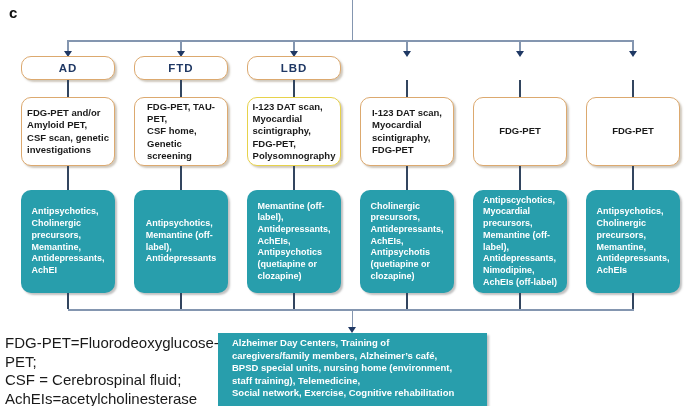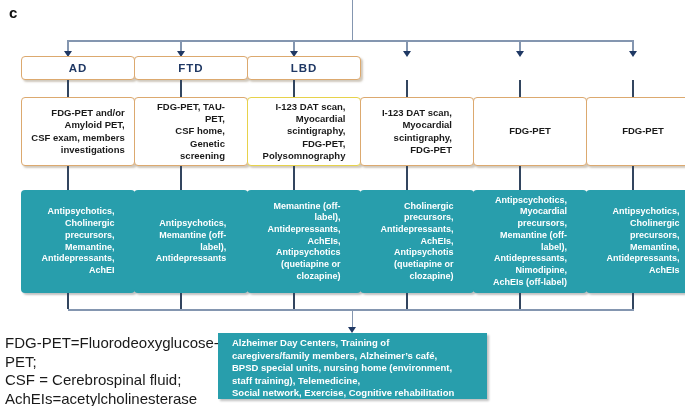--- a/index.html
+++ b/index.html
@@ -21,23 +21,23 @@
   .arrowhead{
     position:absolute;width:0;height:0;
     border-left:4px solid transparent;
     border-right:4px solid transparent;
     border-top:6px solid #1f3864;
   }
   .col{position:absolute;top:40px;width:94px;height:269px;}
   .col .drop{position:absolute;left:46.2px;top:0;height:11px;width:1.5px;background:#8496b0;}
   .col .ah{left:43px;top:11px;}
   .box{
-    position:absolute;left:0;width:114px;box-sizing:border-box;
+    position:absolute;left:0;width:94px;box-sizing:border-box;
     display:flex;align-items:center;justify-content:center;
-    text-align:right;border-radius:4px;
+    text-align:left;border-radius:10px;
   }
   .label-box{
     top:16px;height:24px;
     background:#ffffff;border:1.5px solid #dca96f;
     box-shadow:2px 2px 2px rgba(120,100,70,0.35);
     color:#1f3864;font-size:11.5px;font-weight:bold;letter-spacing:1px;
   }
   .diag-box{
     top:57px;height:69px;
     background:#ffffff;border:1.5px solid #dca96f;
@@ -50,21 +50,21 @@
     top:150px;height:103px;
     background:#289eac;border:none;
     box-shadow:2px 2px 2px rgba(100,100,100,0.4);
     color:#ffffff;font-size:9px;font-weight:bold;line-height:1.3;
     white-space:pre-line;
   }
   .stub2{top:40px;height:17px;}
   .stub3{top:126px;height:24px;}
   .stub4{top:253px;height:16px;}
   .bottom-box{
-    position:absolute;left:218px;top:333px;width:269px;height:66px;
+    position:absolute;left:218px;top:333px;width:269px;height:74px;
     box-sizing:border-box;background:#289eac;
     box-shadow:2px 2px 2px rgba(100,100,100,0.4);
     color:#ffffff;font-size:9.5px;font-weight:bold;line-height:1.32;
     padding:4px 6px 4px 14px;white-space:pre-line;
   }
   .legend{
     position:absolute;left:5px;top:334px;width:218px;
     color:#1a1a1a;font-size:15px;line-height:1.24;
     white-space:pre-line;
   }
@@ -81,21 +81,21 @@
 
   <div class="col" style="left:21px">
     <div class="drop"></div>
     <div class="arrowhead ah"></div>
     <div class="box label-box">
         <span>AD</span>
       </div>
     <div class="stub stub2"></div>
     <div class="box diag-box">FDG-PET and/or
 Amyloid PET,
-CSF exam, members
+CSF scan, genetic
 investigations</div>
     <div class="stub stub3"></div>
     <div class="box teal-box">Antipsychotics,
 Cholinergic
 precursors,
 Memantine,
 Antidepressants,
 AchEI</div>
     <div class="stub stub4"></div>
   </div>

